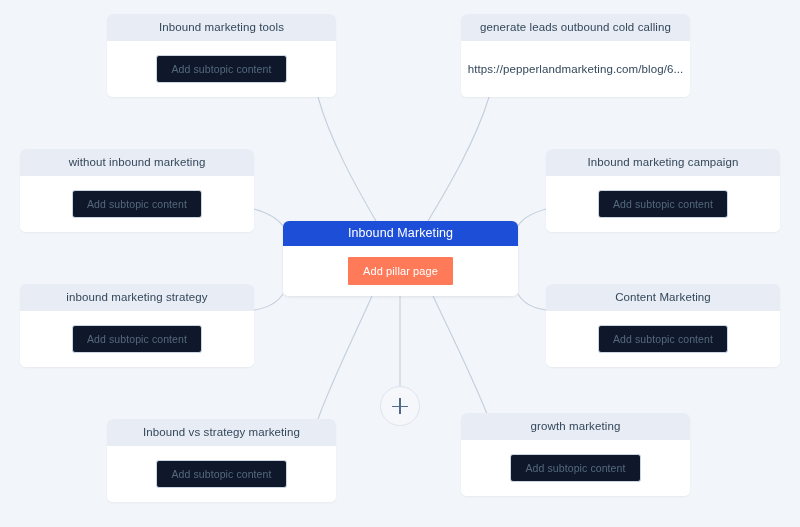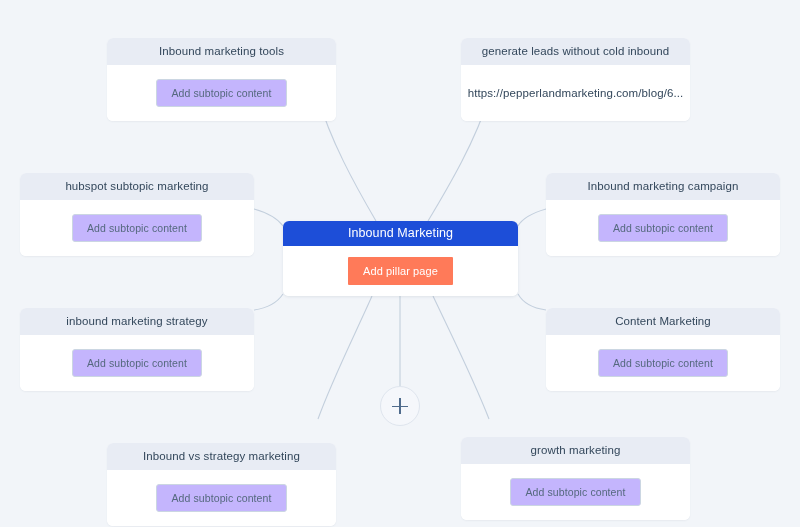--- a/index.html
+++ b/index.html
@@ -27,21 +27,20 @@
     height: 527px;
     pointer-events: none;
   }
   .card {
     position: absolute;
     background: #ffffff;
     border-radius: 6px;
     overflow: hidden;
     box-shadow: 0 1px 2px rgba(51,71,91,0.06);
     z-index: 2;
-    margin-top: 24px;
   }
   .card-header {
     background: #e8ecf4;
     color: #33475b;
     font-size: 11.5px;
     line-height: 27px;
     height: 27px;
     text-align: center;
     letter-spacing: 0.1px;
     white-space: nowrap;
@@ -51,21 +50,21 @@
     height: 56px;
     display: flex;
     align-items: center;
     justify-content: center;
     background: #ffffff;
   }
   .subtopic-btn {
     font-family: "Liberation Sans", sans-serif;
     font-size: 10.5px;
     color: #55697e;
-    background: #c4b5fd;
+    background: #0f172a;
     border: 1px solid #cbd6e2;
     border-radius: 3px;
     padding: 7px 14px;
     cursor: pointer;
     white-space: nowrap;
     letter-spacing: 0.1px;
   }
   .url-text {
     font-size: 11.5px;
     color: #33475b;
@@ -164,28 +163,28 @@
   </svg>
 
   <div class="card" style="left:107px; top:14px; width:229px;">
     <div class="card-header">Inbound marketing tools</div>
     <div class="card-body">
       <button class="subtopic-btn">Add subtopic content</button>
     </div>
   </div>
 
   <div class="card" style="left:461px; top:14px; width:229px;">
-    <div class="card-header">generate leads without cold inbound</div>
+    <div class="card-header">generate leads outbound cold calling</div>
     <div class="card-body">
       <span class="url-text">https://pepperlandmarketing.com/blog/6...</span>
     </div>
   </div>
 
   <div class="card" style="left:20px; top:149px; width:234px;">
-    <div class="card-header">hubspot subtopic marketing</div>
+    <div class="card-header">without inbound marketing</div>
     <div class="card-body">
       <button class="subtopic-btn">Add subtopic content</button>
     </div>
   </div>
 
   <div class="card" style="left:546px; top:149px; width:234px;">
     <div class="card-header">Inbound marketing campaign</div>
     <div class="card-body">
       <button class="subtopic-btn">Add subtopic content</button>
     </div>

